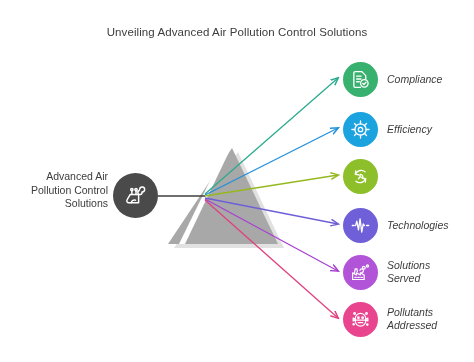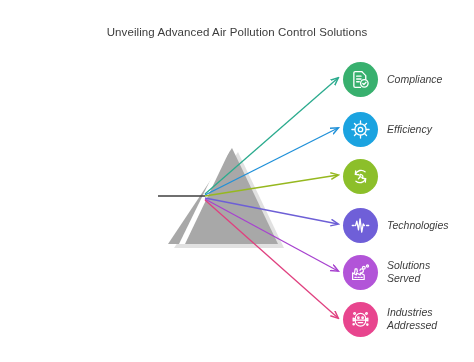--- a/index.html
+++ b/index.html
@@ -135,20 +135,38 @@
     <line x1="158" y1="196" x2="205" y2="196" stroke="#3f3f3f" stroke-width="1.5"></line>
 
     <line x1="205" y1="194" x2="338" y2="78" stroke="#2bab8e" stroke-width="1.3" marker-end="url(#ah-0)"></line>
     <line x1="205" y1="195" x2="338" y2="128" stroke="#1f90d8" stroke-width="1.3" marker-end="url(#ah-1)"></line>
     <line x1="205" y1="196" x2="338" y2="175" stroke="#96b81f" stroke-width="1.3" marker-end="url(#ah-2)"></line>
     <line x1="205" y1="198" x2="338" y2="224" stroke="#6d5fd6" stroke-width="1.3" marker-end="url(#ah-3)"></line>
     <line x1="205" y1="199" x2="338" y2="271" stroke="#a742cf" stroke-width="1.3" marker-end="url(#ah-4)"></line>
     <line x1="205" y1="200" x2="338" y2="318" stroke="#e0407f" stroke-width="1.3" marker-end="url(#ah-5)"></line>
   </svg>
 
+  <div id="source-node">
+    <div id="source-label">
+      <span>Advanced Air</span><br>
+      <span>Pollution Control</span><br>
+      <span>Solutions</span>
+    </div>
+    <div id="source-icon-circle">
+      <svg width="25" height="25" viewBox="0 0 24 24" fill="none" stroke="#ffffff" stroke-width="1.4" stroke-linecap="round" stroke-linejoin="round">
+        <path d="M7 11 h8 v8 h-10 a2 2 0 0 1 -1 -3 z"></path>
+        <path d="M8.5 11 v-3"></path>
+        <path d="M12.5 11 v-3"></path>
+        <circle cx="8.5" cy="6.3" r="1.1"></circle>
+        <circle cx="12.5" cy="6.3" r="1.1"></circle>
+        <path d="M16 6 a2.4 2.4 0 1 1 2.2 2.6 a2 2 0 1 1 -2.6 -1.4"></path>
+        <path d="M8 19 a3 3 0 0 1 4 -2.5"></path>
+      </svg>
+    </div>
+  </div>
 
   <div class="branch" style="top:60px">
     <div class="branch-icon" style="background:#38b06e">
       <svg width="21" height="21" viewBox="0 0 24 24" fill="none" stroke="#ffffff" stroke-width="1.5" stroke-linecap="round" stroke-linejoin="round">
         <path d="M13.5 3 H6 a1.6 1.6 0 0 0 -1.6 1.6 v14.8 A1.6 1.6 0 0 0 6 21 h6"></path>
         <path d="M13.5 3 L18 7.6 v4"></path>
         <path d="M7.6 8.2 h5"></path>
         <path d="M7.6 11.4 h5"></path>
         <path d="M7.6 14.6 h3"></path>
         <circle cx="16.4" cy="16.4" r="4.3"></circle>
@@ -229,18 +247,18 @@
         <path d="M9.4 15.6 h5.2"></path>
         <circle cx="9.6" cy="10" r="0.9"></circle>
         <circle cx="14.4" cy="10" r="0.9"></circle>
         <circle cx="5.2" cy="5.2" r="1"></circle>
         <circle cx="18.8" cy="5.2" r="1"></circle>
         <circle cx="4.2" cy="17.4" r="0.8"></circle>
         <circle cx="19.8" cy="17.8" r="0.8"></circle>
       </svg>
     </div>
     <div class="branch-label">
-      <span>Industries</span><br>
+      <span>Pollutants</span><br>
       <span>Addressed</span>
     </div>
   </div>
 
 </div>
 
 </body></html>

